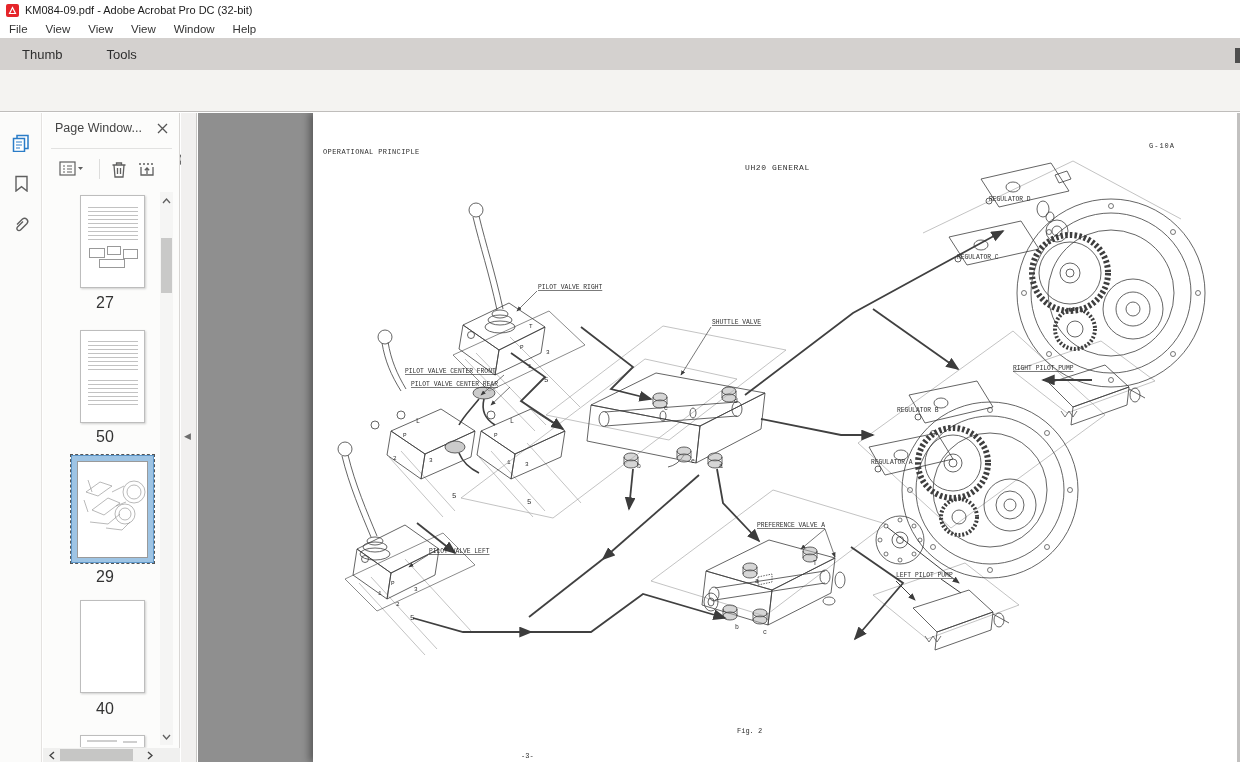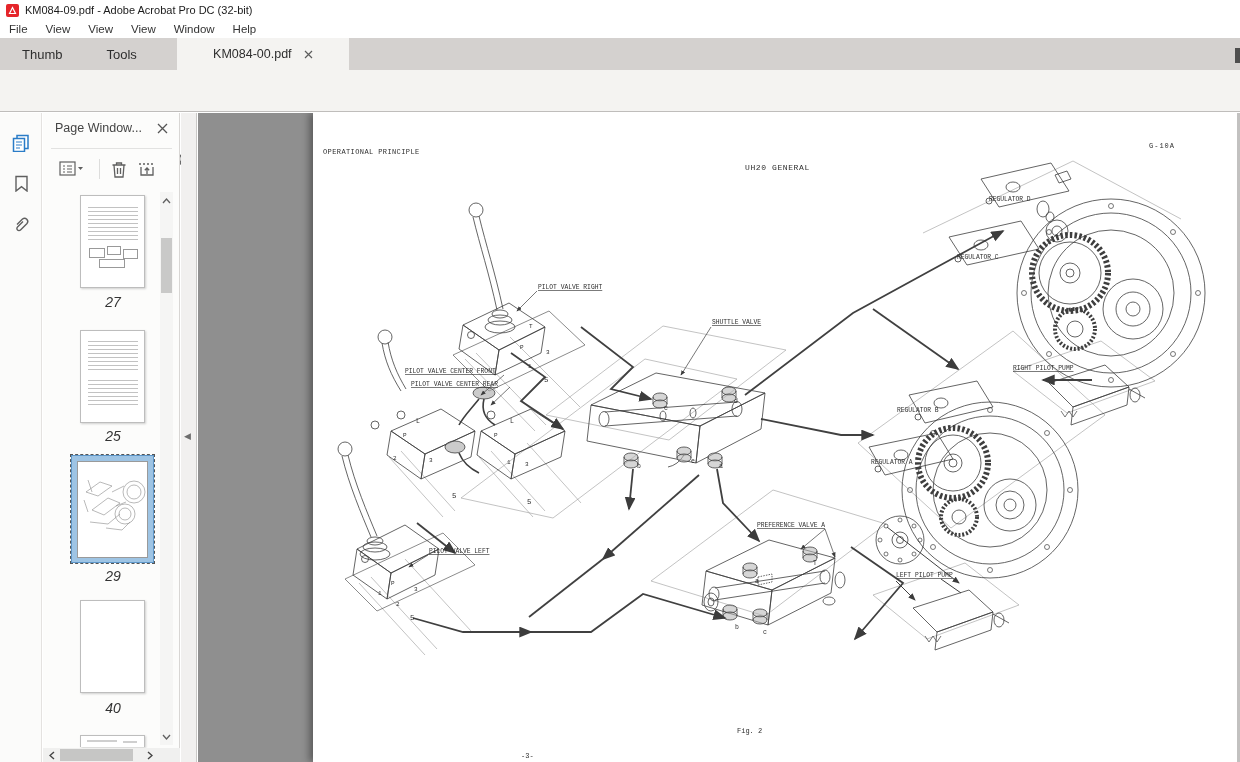--- a/index.html
+++ b/index.html
@@ -31,21 +31,21 @@
   .rail .ric{position:absolute;left:11px;width:20px;height:20px;display:flex;align-items:center;justify-content:center;}
   .panel{left:43px;top:0;width:137px;height:100%;background:#fcfcfb;border-right:1px solid #d8d6d4;box-sizing:border-box;}
   .panel-title{position:absolute;left:12px;top:8px;font-size:12.5px;color:#444;white-space:nowrap;}
   .panel-close{position:absolute;right:10px;top:8px;width:14px;height:14px;display:flex;align-items:center;justify-content:center;}
   .panel-divider{position:absolute;left:8px;top:35px;width:121px;height:1px;background:#e2e2e1;}
   .ptool{position:absolute;top:44px;width:24px;height:24px;display:flex;align-items:center;justify-content:center;}
   .ptool-divider{position:absolute;left:56px;top:46px;width:1px;height:20px;background:#dddddc;}
   .thumb{position:absolute;left:37px;width:65px;background:#fff;border:1px solid #bdbdbd;box-shadow:1px 1px 2px rgba(0,0,0,.18);box-sizing:border-box;overflow:hidden;}
   .thumb-sel-wrap{position:absolute;left:28px;width:83px;background:#9ec4e4;border:1px solid #5d96c8;outline:1px dashed #555;box-sizing:border-box;padding:5px;}
   .thumb-sel-wrap .thumb-inner{width:71px;height:97px;background:#fff;border:1px solid #9a9a9a;box-sizing:border-box;overflow:hidden;position:relative;}
-  .thumb-num{position:absolute;width:100px;left:20px;text-align:center;font-size:14px;color:#333;font-style:italic;}
+  .thumb-num{position:absolute;width:100px;left:12px;text-align:center;font-size:16px;color:#333;}
   .mini-text{background:repeating-linear-gradient(#ffffff 0px,#ffffff 3px,#c2c2c2 3px,#c2c2c2 4px);}
   .vscroll{position:absolute;left:117px;top:79px;width:13px;height:553px;background:#f5f5f4;}
   .vthumb{position:absolute;left:1px;width:11px;background:#c9c9c8;}
   .varrow{position:absolute;left:0;width:13px;height:13px;display:flex;align-items:center;justify-content:center;}
   .hscroll{position:absolute;left:0;top:635px;width:137px;height:14px;background:#f0f0ef;display:flex;align-items:center;}
   .hthumb{position:absolute;left:17px;top:1px;width:73px;height:12px;background:#c6c6c5;}
   .harrow{width:14px;height:14px;display:flex;align-items:center;justify-content:center;position:absolute;}
   .collapse-strip{left:181px;top:0;width:16px;height:100%;background:#f1f0ef;border-right:1px solid #c9c8c6;box-sizing:border-box;display:block;}
   .collapse-arrow{position:absolute;left:3px;top:318px;font-size:9px;color:#6d6d6d;}
   .docarea{left:198px;top:0;width:1042px;height:649px;background:#8f8f8f;overflow:hidden;}
@@ -69,26 +69,20 @@
   <span>View</span>
   <span>View</span>
   <span>View</span>
   <span>Window</span>
   <span>Help</span>
 </div>
 
 <div class="abs tabbar">
   <div class="tab">Thumb</div>
   <div class="tab">Tools</div>
-  <div class="tab-doc">
-    <span>KM084-00.pdf</span>
-    <svg width="9" height="9">
-        <path d="M1 1 L8 8 M8 1 L1 8" stroke="#5c5c5c" stroke-width="1.2"></path>
-      </svg>
-  </div>
   <div class="tab-stub"></div>
 </div>
 
 <div class="abs toolbar">
   <div class="icon-btn" style="left:10px">
     <svg width="19" height="19" fill="none" stroke="#bdbcba" stroke-width="1.3">
         <path d="M2 2 h11 l4 4 v11 h-15 z"></path>
         <rect x="5" y="2" width="7" height="5"></rect>
         <rect x="5" y="10" width="9" height="7"></rect>
       </svg>
@@ -269,21 +263,21 @@
       <div class="abs" style="left:26px;top:50px;width:12px;height:7px;border:1px solid #999"></div>
       <div class="abs" style="left:42px;top:53px;width:13px;height:8px;border:1px solid #999"></div>
       <div class="abs" style="left:18px;top:63px;width:24px;height:7px;border:1px solid #999"></div>
     </div>
     <div class="thumb-num" style="top:181px">27</div>
 
     <div class="thumb" style="top:217px;height:93px">
       <div class="mini-text abs" style="left:7px;top:7px;width:50px;height:34px"></div>
       <div class="mini-text abs" style="left:7px;top:46px;width:50px;height:28px"></div>
     </div>
-    <div class="thumb-num" style="top:315px">25</div>
+    <div class="thumb-num" style="top:315px">50</div>
 
     <div class="thumb-sel-wrap" style="top:342px;height:108px">
       <div class="thumb-inner">
         <svg width="71" height="97">
           <g stroke="#8a8a8a" stroke-width="0.6" fill="none">
             <circle cx="56" cy="30" r="11"></circle>
               <circle cx="56" cy="30" r="7"></circle>
             <circle cx="47" cy="52" r="10"></circle>
               <circle cx="47" cy="52" r="6"></circle>
             <path d="M8 30 L22 20 L34 24 L20 34 Z M14 48 L30 36 L42 41 L26 53 Z"></path>

